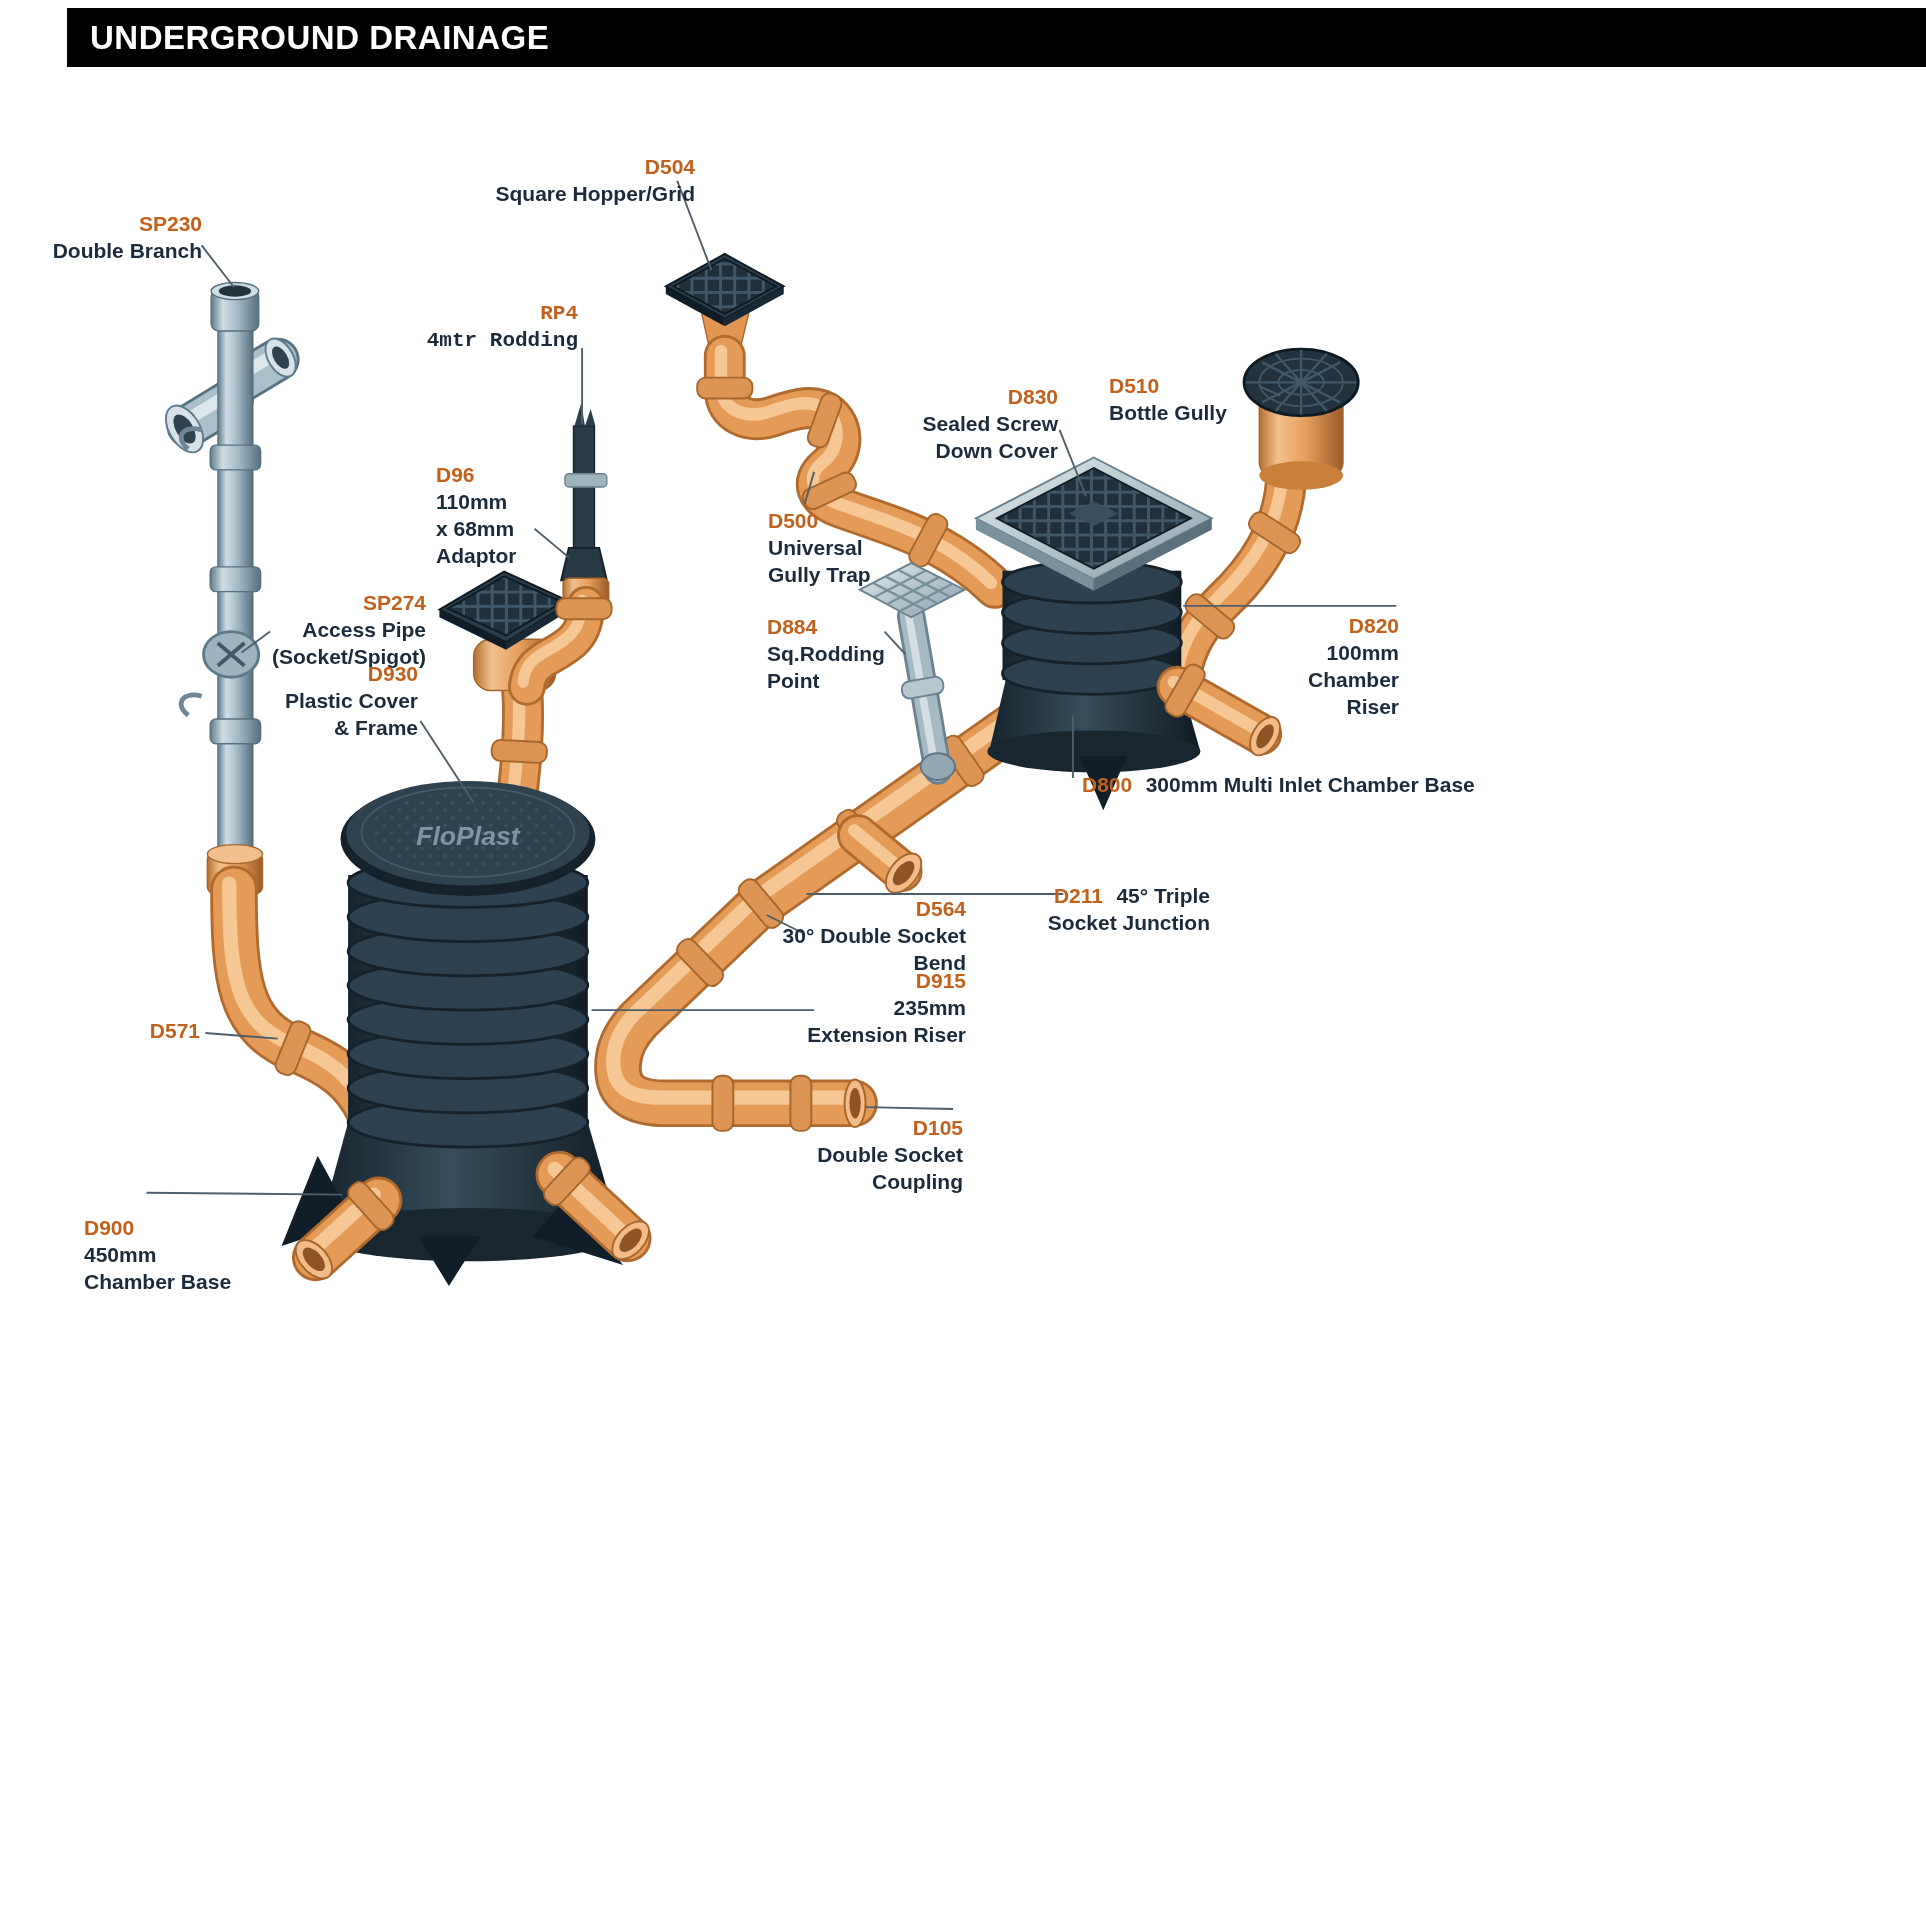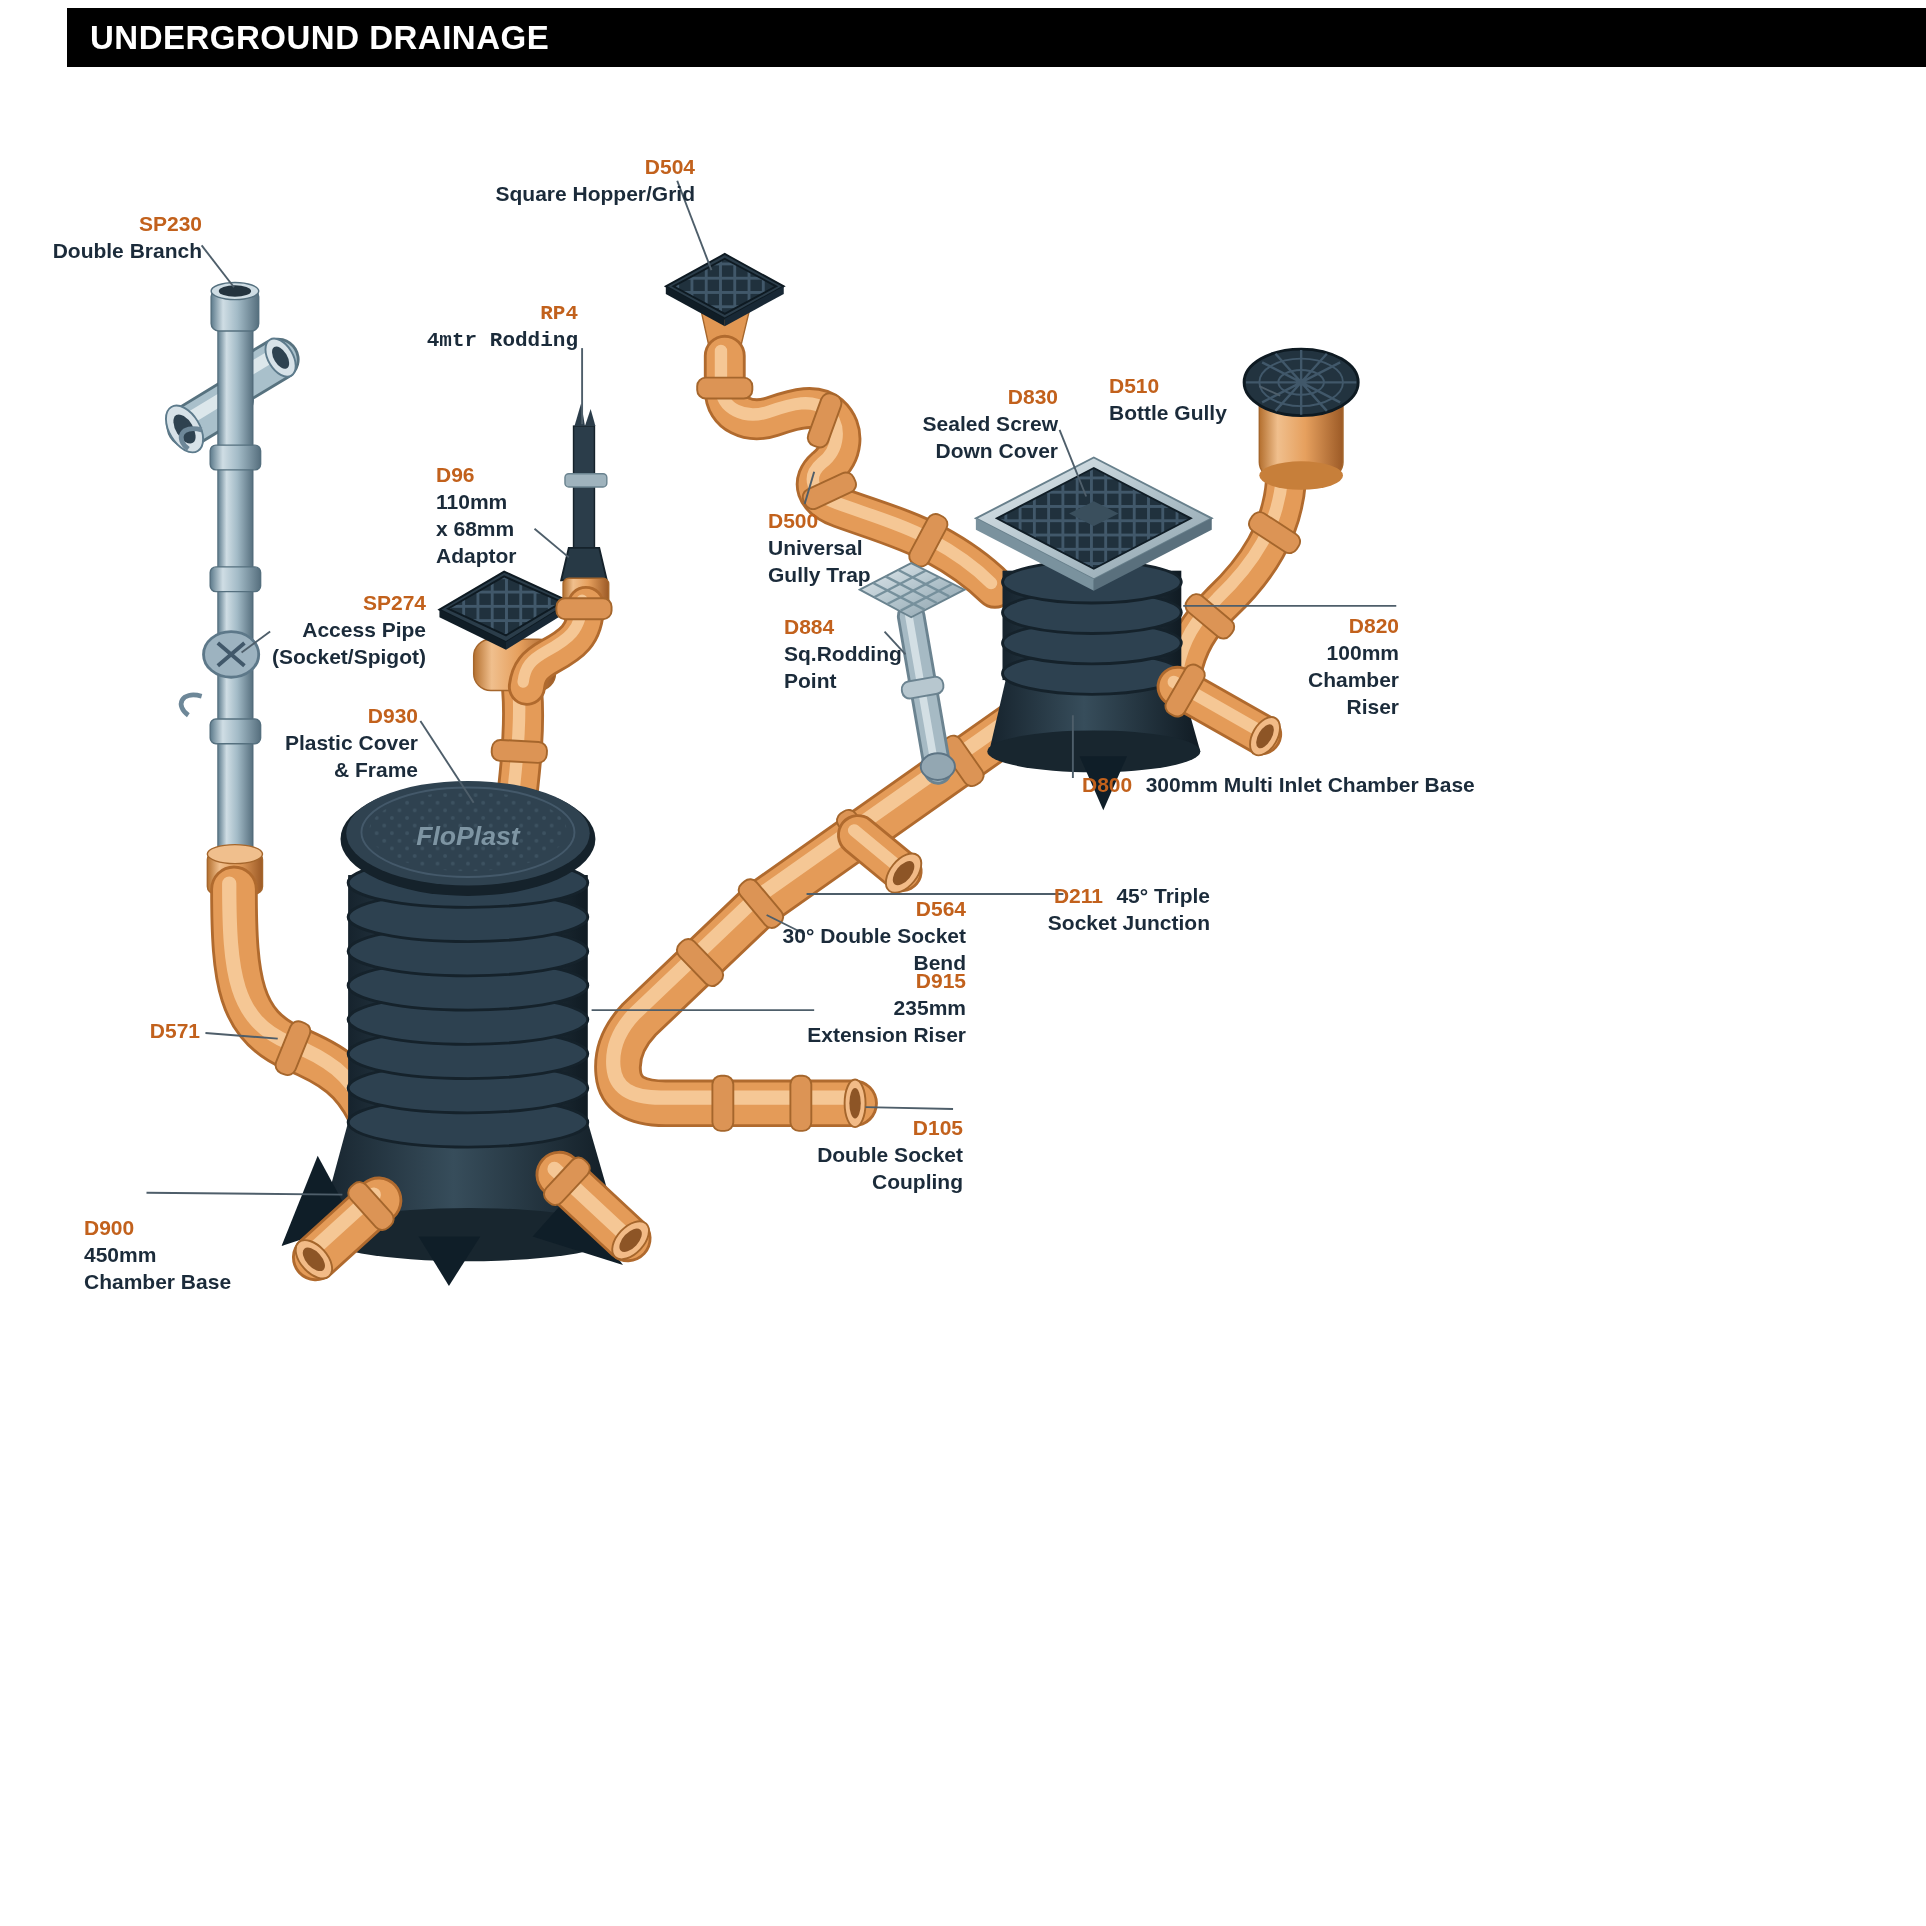--- a/index.html
+++ b/index.html
@@ -337,40 +337,40 @@
   <span class="code">D96</span>
   <span class="desc">110mm
 x 68mm
 Adaptor</span>
 </div>
 <div class="lbl r" style="left:257px;top:590px;width:169px;">
   <span class="code">SP274</span>
   <span class="desc">Access Pipe
 (Socket/Spigot)</span>
 </div>
-<div class="lbl r" style="left:266px;top:703px;width:152px;">
+<div class="lbl r" style="left:266px;top:661px;width:152px;">
   <span class="code">D930</span>
   <span class="desc">Plastic Cover
 &amp; Frame</span>
 </div>
 <div class="lbl l" style="left:768px;top:508px;width:152px;">
   <span class="code">D500</span>
   <span class="desc">Universal
 Gully Trap</span>
 </div>
 <div class="lbl r" style="left:904px;top:384px;width:154px;">
   <span class="code">D830</span>
   <span class="desc">Sealed Screw
 Down Cover</span>
 </div>
 <div class="lbl l" style="left:1109px;top:373px;width:162px;">
   <span class="code">D510</span>
   <span class="desc">Bottle Gully</span>
 </div>
-<div class="lbl l" style="left:767px;top:614px;width:124px;margin-left:17px;">
+<div class="lbl l" style="left:767px;top:614px;width:124px;">
   <span class="code">D884</span>
   <span class="desc">Sq.Rodding
 Point</span>
 </div>
 <div class="lbl r" style="left:1254px;top:613px;width:145px;">
   <span class="code">D820</span>
   <span class="desc">100mm
 Chamber Riser</span>
 </div>
 <div class="lbl l inline" style="left:1082px;top:772px;width:590px;">

